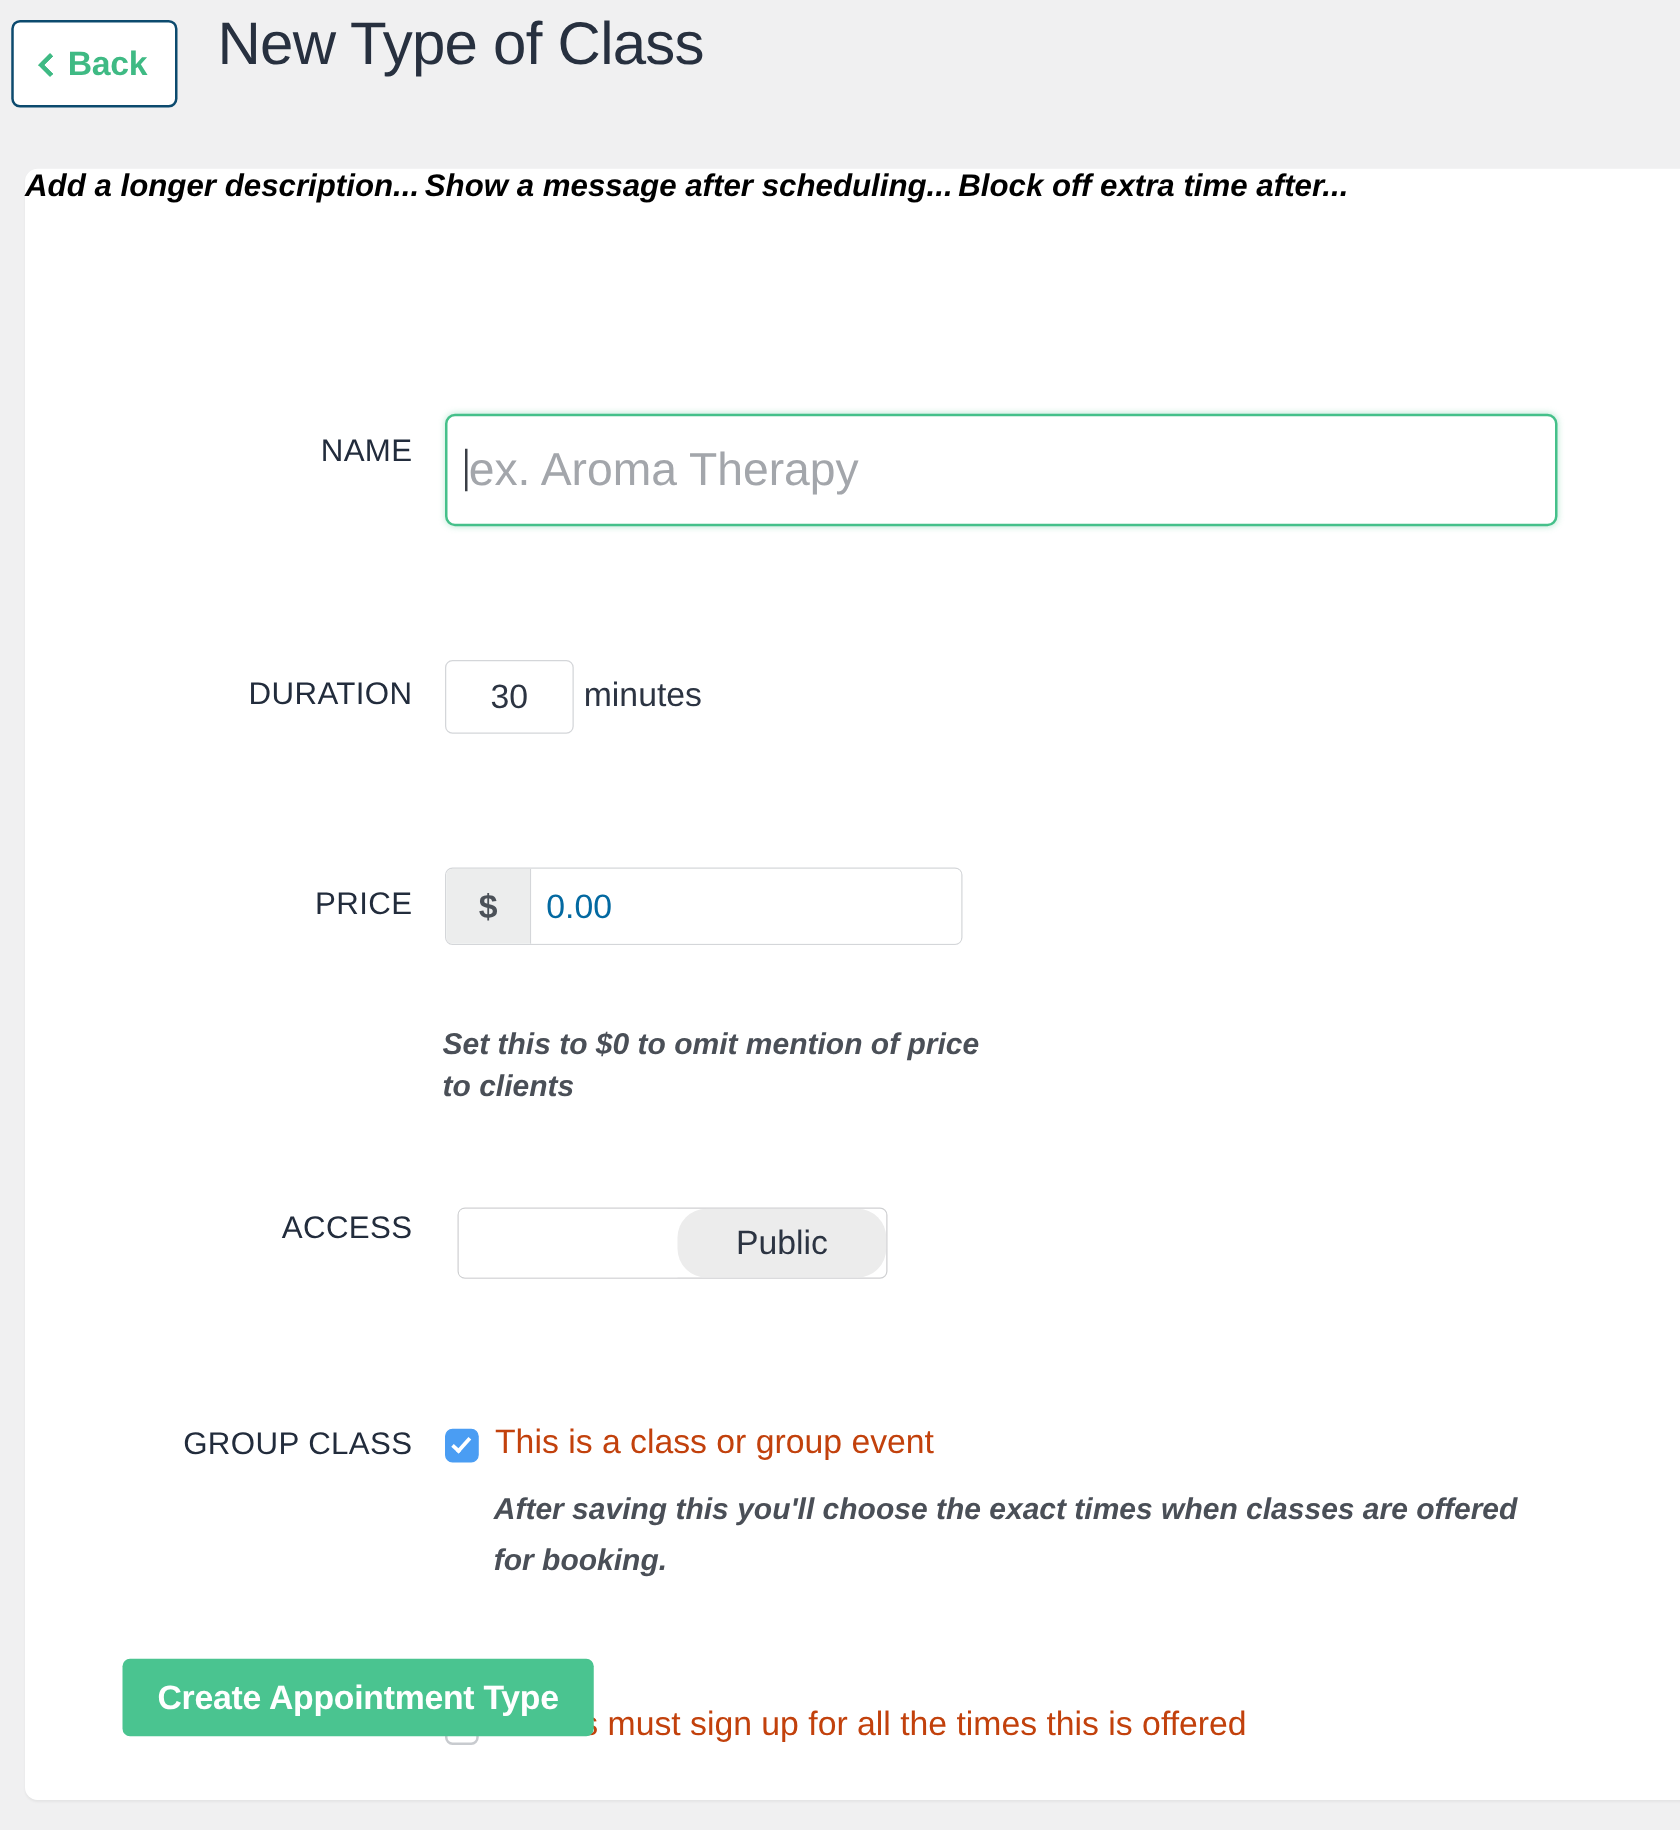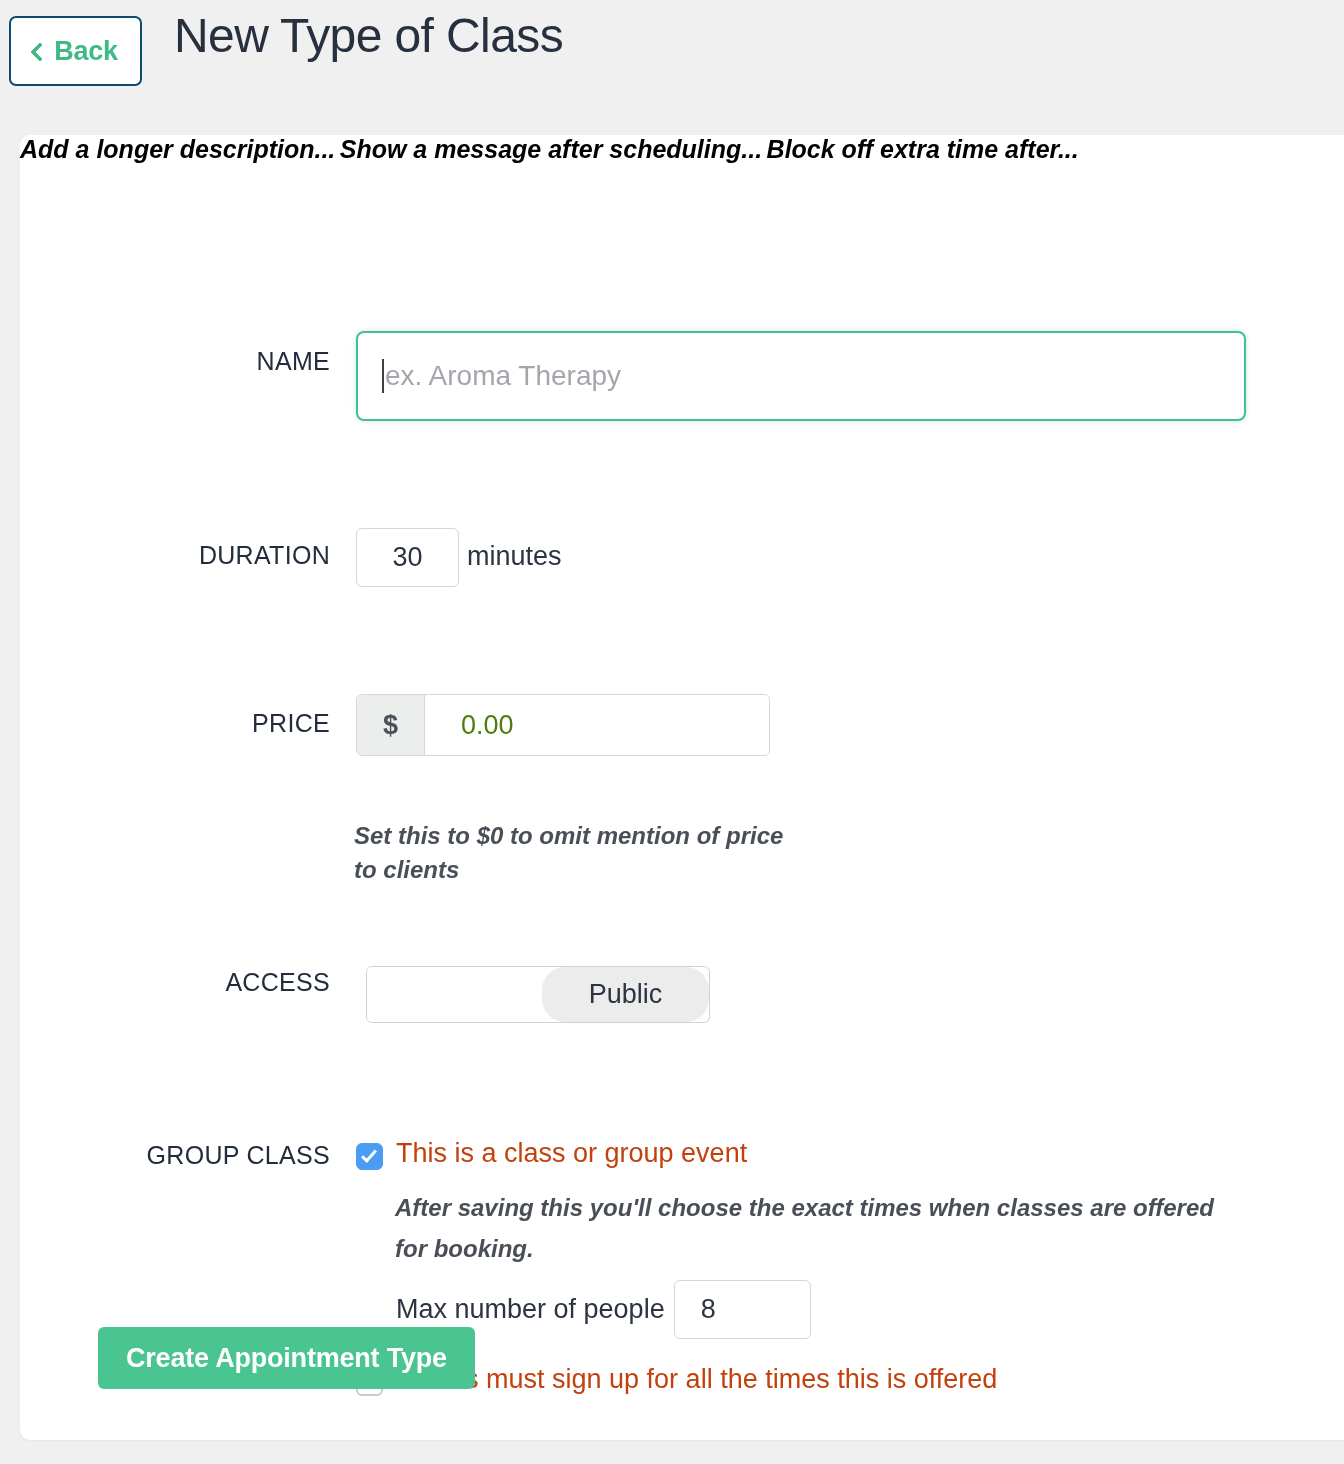--- a/index.html
+++ b/index.html
@@ -102,22 +102,22 @@
   .name-input {
     position: absolute;
     left: 336px; top: 196px;
     width: 890px; height: 90px;
     border: 2px solid #45c08a;
     border-radius: 8px;
     background: #fff;
     box-shadow: 0 0 5px rgba(69,192,138,0.35);
     display: flex;
     align-items: center;
-    padding-left: 24px;
-    font-size: 28px;
+    padding-left: 14px;
+    font-size: 37px;
     color: #a3a6ab;
     overflow: hidden;
   }
   .caret {
     display: inline-block;
     width: 2px; height: 34px;
     background: #3b3f46;
     margin-right: 1px;
   }
   .link-desc { left: 334px; top: 306px; }
@@ -166,23 +166,23 @@
     align-items: center;
     justify-content: center;
     font-size: 27px;
     font-weight: bold;
     color: #4b5158;
   }
   .price-value {
     flex: 1;
     display: flex;
     align-items: center;
-    padding-left: 36px;
-    font-size: 27px;
-    color: #4d7c0f;
+    padding-left: 12px;
+    font-size: 27px;
+    color: #0369a1;
     background: #fff;
   }
   .price-hint {
     position: absolute;
     left: 334px; top: 640px;
     width: 430px;
     margin-top: 44px;
   }
 
   
@@ -348,24 +348,20 @@
     
     <div class="field-label lbl-group">GROUP CLASS</div>
 
     <div class="chk checked chk-1">
       <span class="tick"></span>
     </div>
     <div class="chk-label chk-label-1">This is a class or group event</div>
 
     <div class="hint group-hint">After saving this you'll choose the exact times when classes are offered for booking.</div>
 
-    <div class="maxrow">
-      <span class="maxrow-label">Max number of people</span>
-      <span class="max-input">8</span>
-    </div>
 
     <div class="chk unchecked chk-2"></div>
     <div class="chk-label chk-label-2">Clients must sign up for all the times this is offered</div>
 
     
     <button class="submit-btn">Create Appointment Type</button>
 
   </div>
 </div>
 

